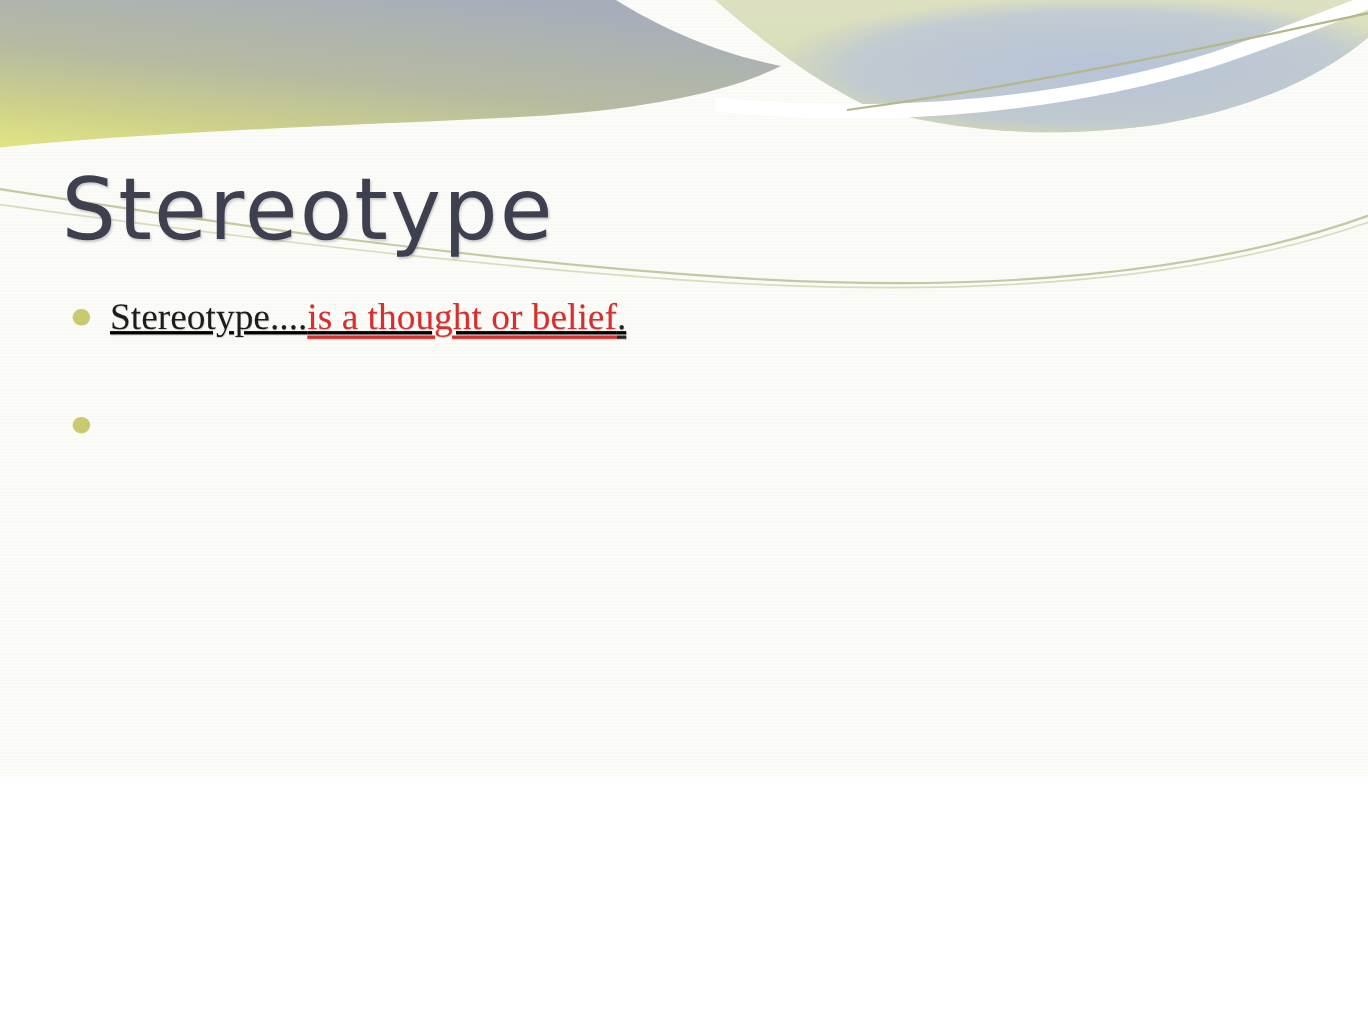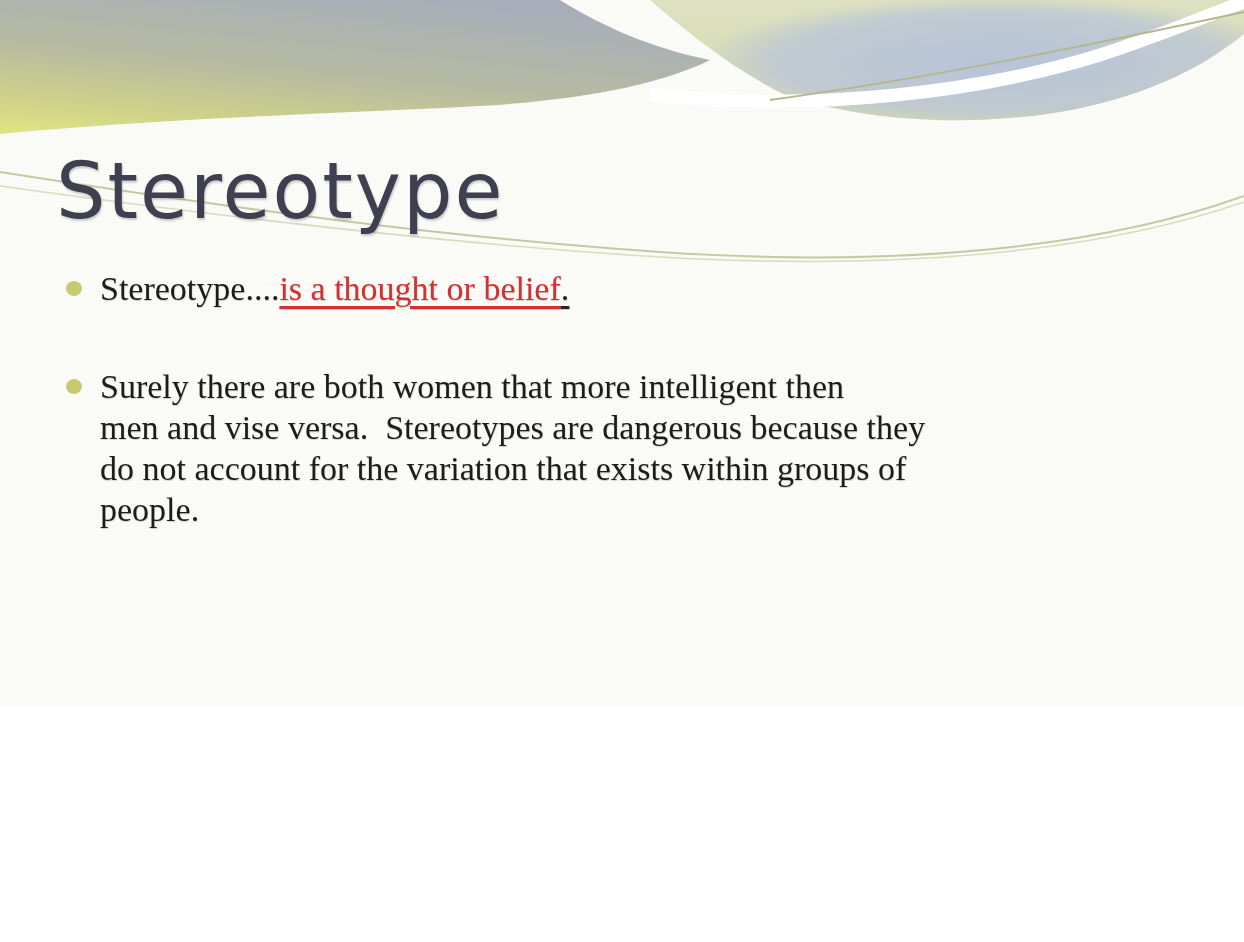--- a/index.html
+++ b/index.html
@@ -32,20 +32,21 @@
     text-shadow: 1px 2px 2px rgba(60,60,80,0.25);
   }
   .bullet-list {
     position: absolute;
     left: 100px;
     top: 268px;
     width: 1140px;
     margin: 0;
     padding: 0;
     list-style: none;
+    text-decoration: underline;
   }
   .bullet {
     position: relative;
     margin: 0 0 57px 0;
     font-size: 34px;
     line-height: 41px;
     color: var(--body-color, #1c1c1c);
   }
   .bullet-text {
     white-space: pre-wrap;
@@ -116,20 +117,16 @@
 
   <h1 class="page-title">Stereotype</h1>
 
   <ul class="bullet-list">
       <li class="bullet">
       <span class="dot"></span>
       <span class="bullet-text"><span class="seg-plain">Stereotype....</span><span class="seg-red-underline">is a thought or belief</span><span class="seg-dark-underline">.</span></span>
     </li>
       <li class="bullet">
       <span class="dot"></span>
-      <span class="bullet-text"><span class="seg-plain">Surely there are both women that more intelligent then
-men and vise versa.  Stereotypes are dangerous because they
-do not account for the variation that exists within groups of
-people.</span></span>
     </li>
     </ul>
 
 </div>
 
 </body></html>

